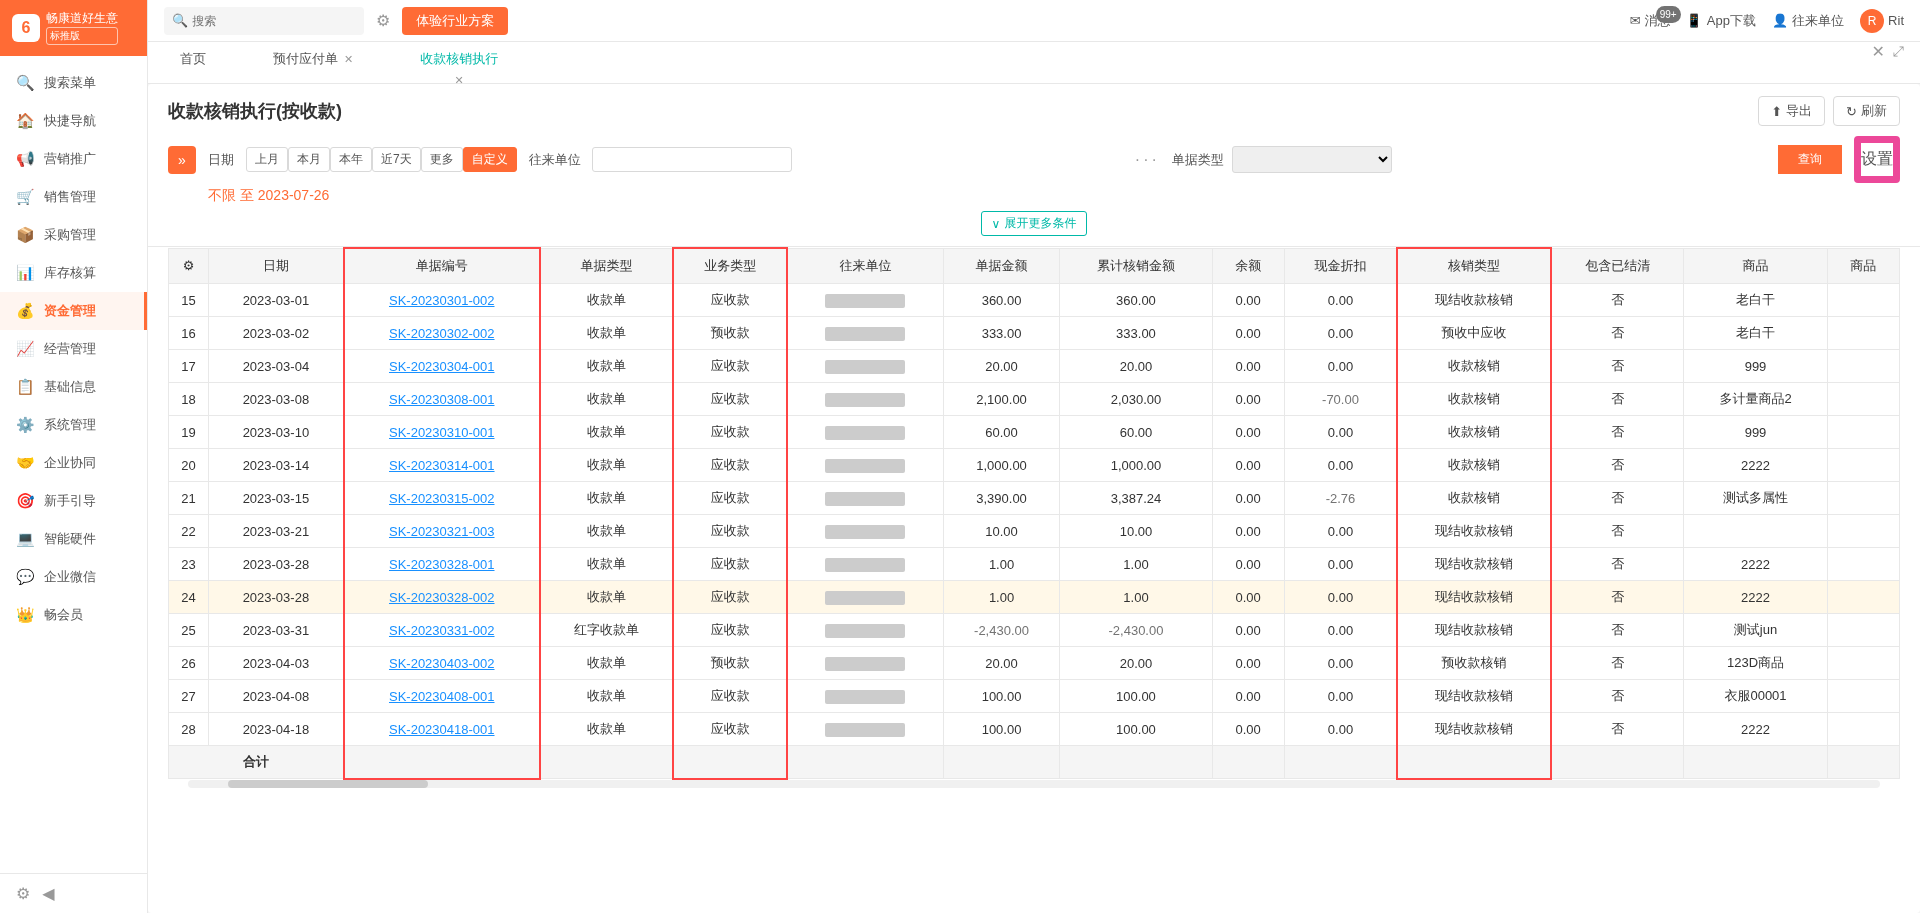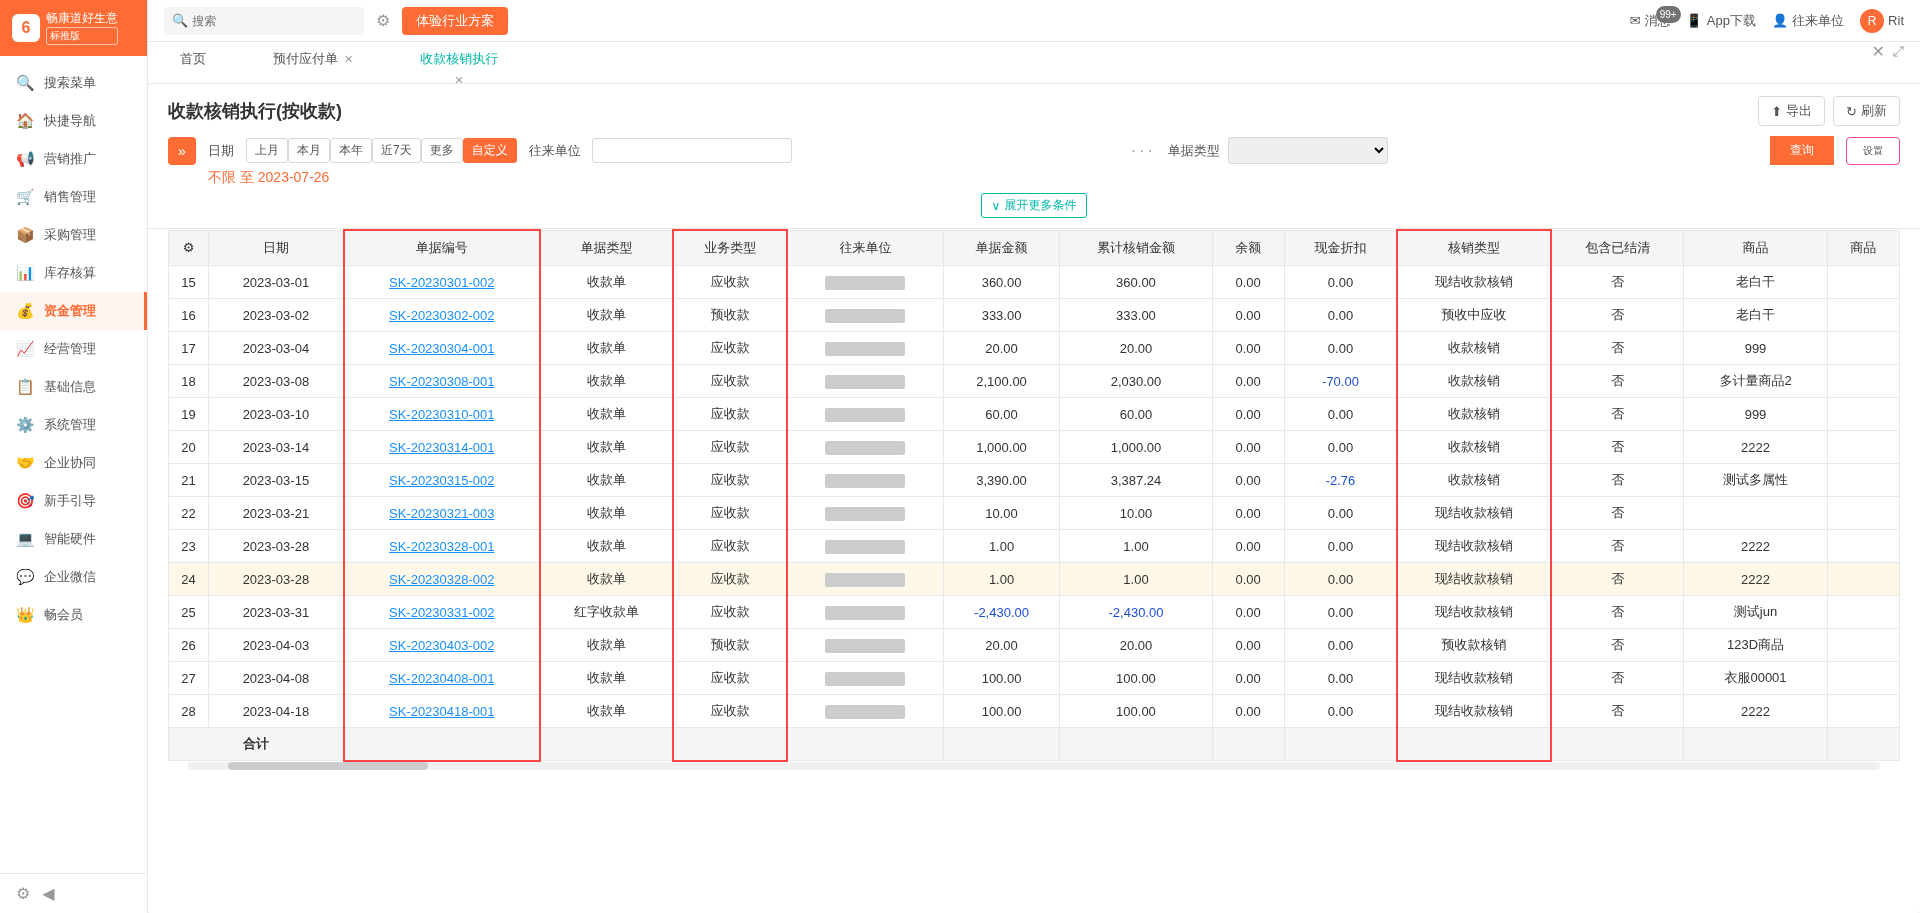--- a/index.html
+++ b/index.html
@@ -48,33 +48,33 @@
 
     
     .filter-area { padding: 10px 20px; background: #fff; border-bottom: 1px solid #e8e8e8; }
     .filter-row { display: flex; align-items: center; gap: 12px; flex-wrap: wrap; }
     .filter-label { color: #555; font-size: 13px; white-space: nowrap; }
     .filter-date-btns { display: flex; }
     .filter-date-btn { padding: 3px 8px; border: 1px solid #d9d9d9; border-radius: 3px; font-size: 12px; cursor: pointer; color: #555; background: #fff; }
     .filter-date-btn.custom { background: #ff6b35; color: #fff; border-color: #ff6b35; }
     .filter-dots { color: #999; font-size: 16px; letter-spacing: 3px; }
     .btn-query { background: #ff6b35; color: #fff; border: none; border-radius: 0; padding: 6px 20px; font-size: 12px; cursor: pointer; }
-    .btn-setting { background: #fff; border: 1px solid #ec4899; border-radius: 4px; padding: 6px 16px; font-size: 10px; cursor: pointer; color: #555; }
+    .btn-setting { background: #fff; border: 7px solid #ec4899; border-radius: 4px; padding: 6px 0; font-size: 16px; cursor: pointer; color: #555; }
     .expand-btn { display: flex; align-items: center; justify-content: center; gap: 4px; font-size: 12px; color: #00b9a8; cursor: pointer; border: 1px solid #00b9a8; border-radius: 3px; padding: 3px 10px; margin: 6px auto 0; width: fit-content; }
     .filter-toggle { width: 28px; height: 28px; background: #ff6b35; display: flex; align-items: center; justify-content: center; border-radius: 4px; cursor: pointer; }
     .filter-toggle-icon { color: #fff; font-size: 14px; }
 
     
     .table-wrapper { flex: 1; overflow: auto; padding: 0 20px; }
     table { width: 100%; border-collapse: collapse; font-size: 13px; }
     thead th { background: #f5f5f5; padding: 8px 10px; text-align: center; color: #333; font-weight: 500; border: 1px solid #e8e8e8; white-space: nowrap; position: sticky; top: 0; z-index: 1; }
     tbody td { padding: 7px 10px; border: 1px solid #e8e8e8; text-align: center; color: #333; white-space: nowrap; }
     tbody tr.highlighted { background: #fff8e8; }
     .link-cell { color: #1890ff; text-decoration: underline; cursor: pointer; }
-    .red-val { color: #1d4ed8; }
+    .red-val { color: #737373; }
     .footer-row td { background: #f5f5f5; font-weight: bold; color: #333; }
     .col-serial { width: 40px; }
     .scrollbar-area { height: 8px; background: #f0f0f0; margin: 0 20px; border-radius: 4px; position: relative; }
     .scrollbar-thumb { width: 200px; height: 8px; background: #ccc; border-radius: 4px; position: absolute; left: 40px; }
 
     th.col-order-no, td.col-order-no { border-left: 2px solid #ff4444 !important; border-right: 2px solid #ff4444 !important; }
     th.col-biz-type, td.col-biz-type { border-left: 2px solid #ff4444 !important; border-right: 2px solid #ff4444 !important; }
     th.col-settle-type, td.col-settle-type { border-left: 2px solid #ff4444 !important; border-right: 2px solid #ff4444 !important; }
     thead th.col-order-no, thead th.col-biz-type, thead th.col-settle-type { border-top: 2px solid #ff4444 !important; }
     .footer-row td.col-order-no, .footer-row td.col-biz-type, .footer-row td.col-settle-type { border-bottom: 2px solid #ff4444 !important; }

